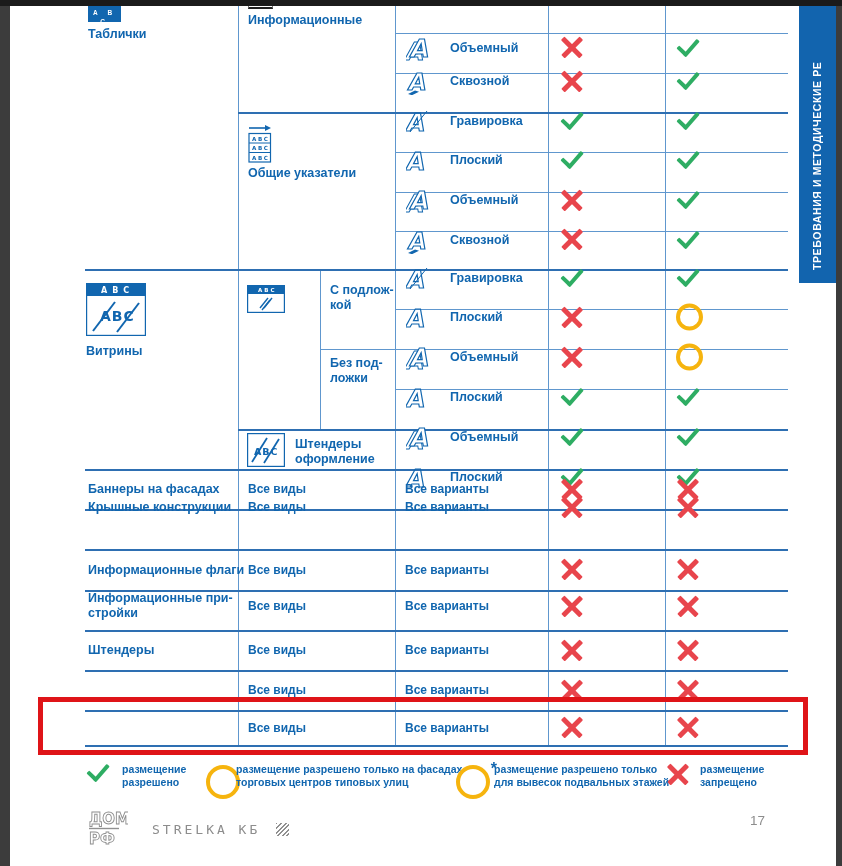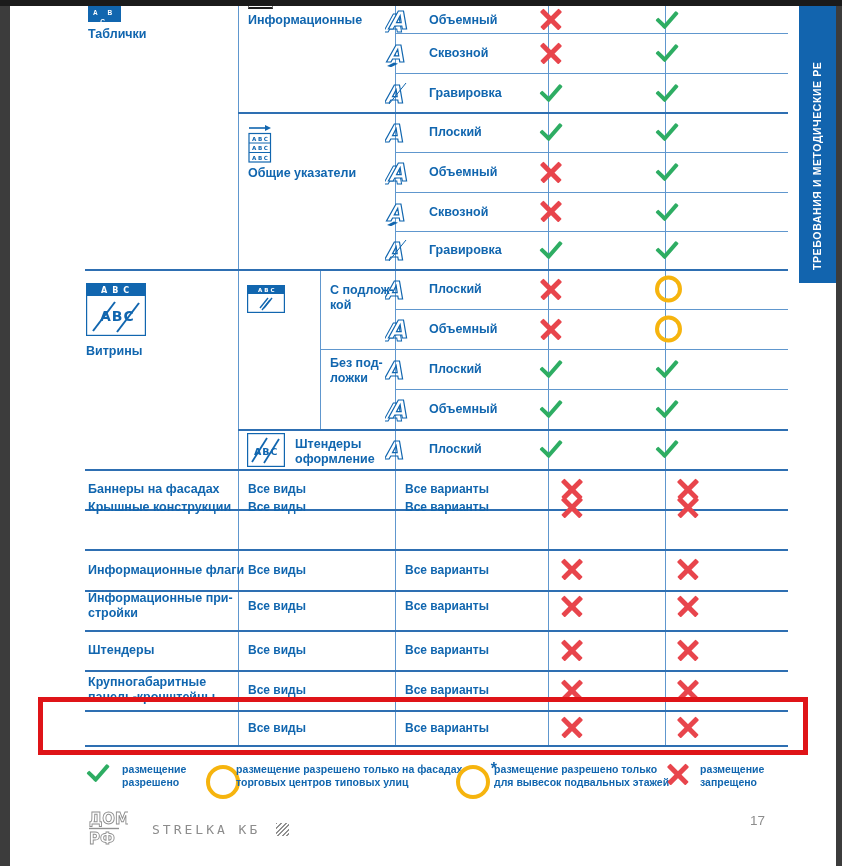--- a/index.html
+++ b/index.html
@@ -27,21 +27,21 @@
   
   .vl{width:1px;background:var(--line);}
   .hl{height:1px;background:var(--line);}
   .hl2{height:2px;background:var(--line2);}
   
   .btxt{color:var(--blue);font-weight:700;}
   .cat{font-size:12.5px;line-height:15px;}
   .cell{font-size:12px;}
   .pre{white-space:pre-line;}
   
-  .trow{position:absolute;left:374px;width:393px;}
+  .trow{position:absolute;left:395px;width:393px;margin-top:28px;}
   .ticon{position:absolute;left:11px;top:50%;transform:translateY(-50%);width:26px;height:28px;}
   .tlabel{position:absolute;left:55px;top:50%;transform:translateY(-50%);
           color:var(--blue);font-weight:700;font-size:12.5px;white-space:nowrap;}
   .trow .m1{left:165px;} .trow .m2{left:281px;}
   
   .srow{position:absolute;left:85px;width:703px;}
   .srow .scat{position:absolute;left:3px;top:50%;transform:translateY(-50%);width:160px;}
   .srow .skinds{position:absolute;left:163px;top:50%;transform:translateY(-50%);}
   .srow .svars{position:absolute;left:320px;top:50%;transform:translateY(-50%);}
   .srow .m1{left:475px;} .srow .m2{left:591px;}
@@ -310,22 +310,20 @@
     <span class="mark m2 mark-deny"></span>
   </div>
   <div class="srow" style="top:630px;height:40px">
     <span class="scat btxt cat pre">Штендеры</span>
     <span class="skinds btxt cell">Все виды</span>
     <span class="svars btxt cell">Все варианты</span>
     <span class="mark m1 mark-deny"></span>
     <span class="mark m2 mark-deny"></span>
   </div>
   <div class="srow" style="top:670px;height:40px">
-    <span class="scat btxt cat pre">Крупногабаритные
-панель-кронштейны</span>
     <span class="skinds btxt cell">Все виды</span>
     <span class="svars btxt cell">Все варианты</span>
     <span class="mark m1 mark-deny"></span>
     <span class="mark m2 mark-deny"></span>
   </div>
   <div class="srow" style="top:710px;height:35px">
     <span class="skinds btxt cell">Все виды</span>
     <span class="svars btxt cell">Все варианты</span>
     <span class="mark m1 mark-deny"></span>
     <span class="mark m2 mark-deny"></span>

